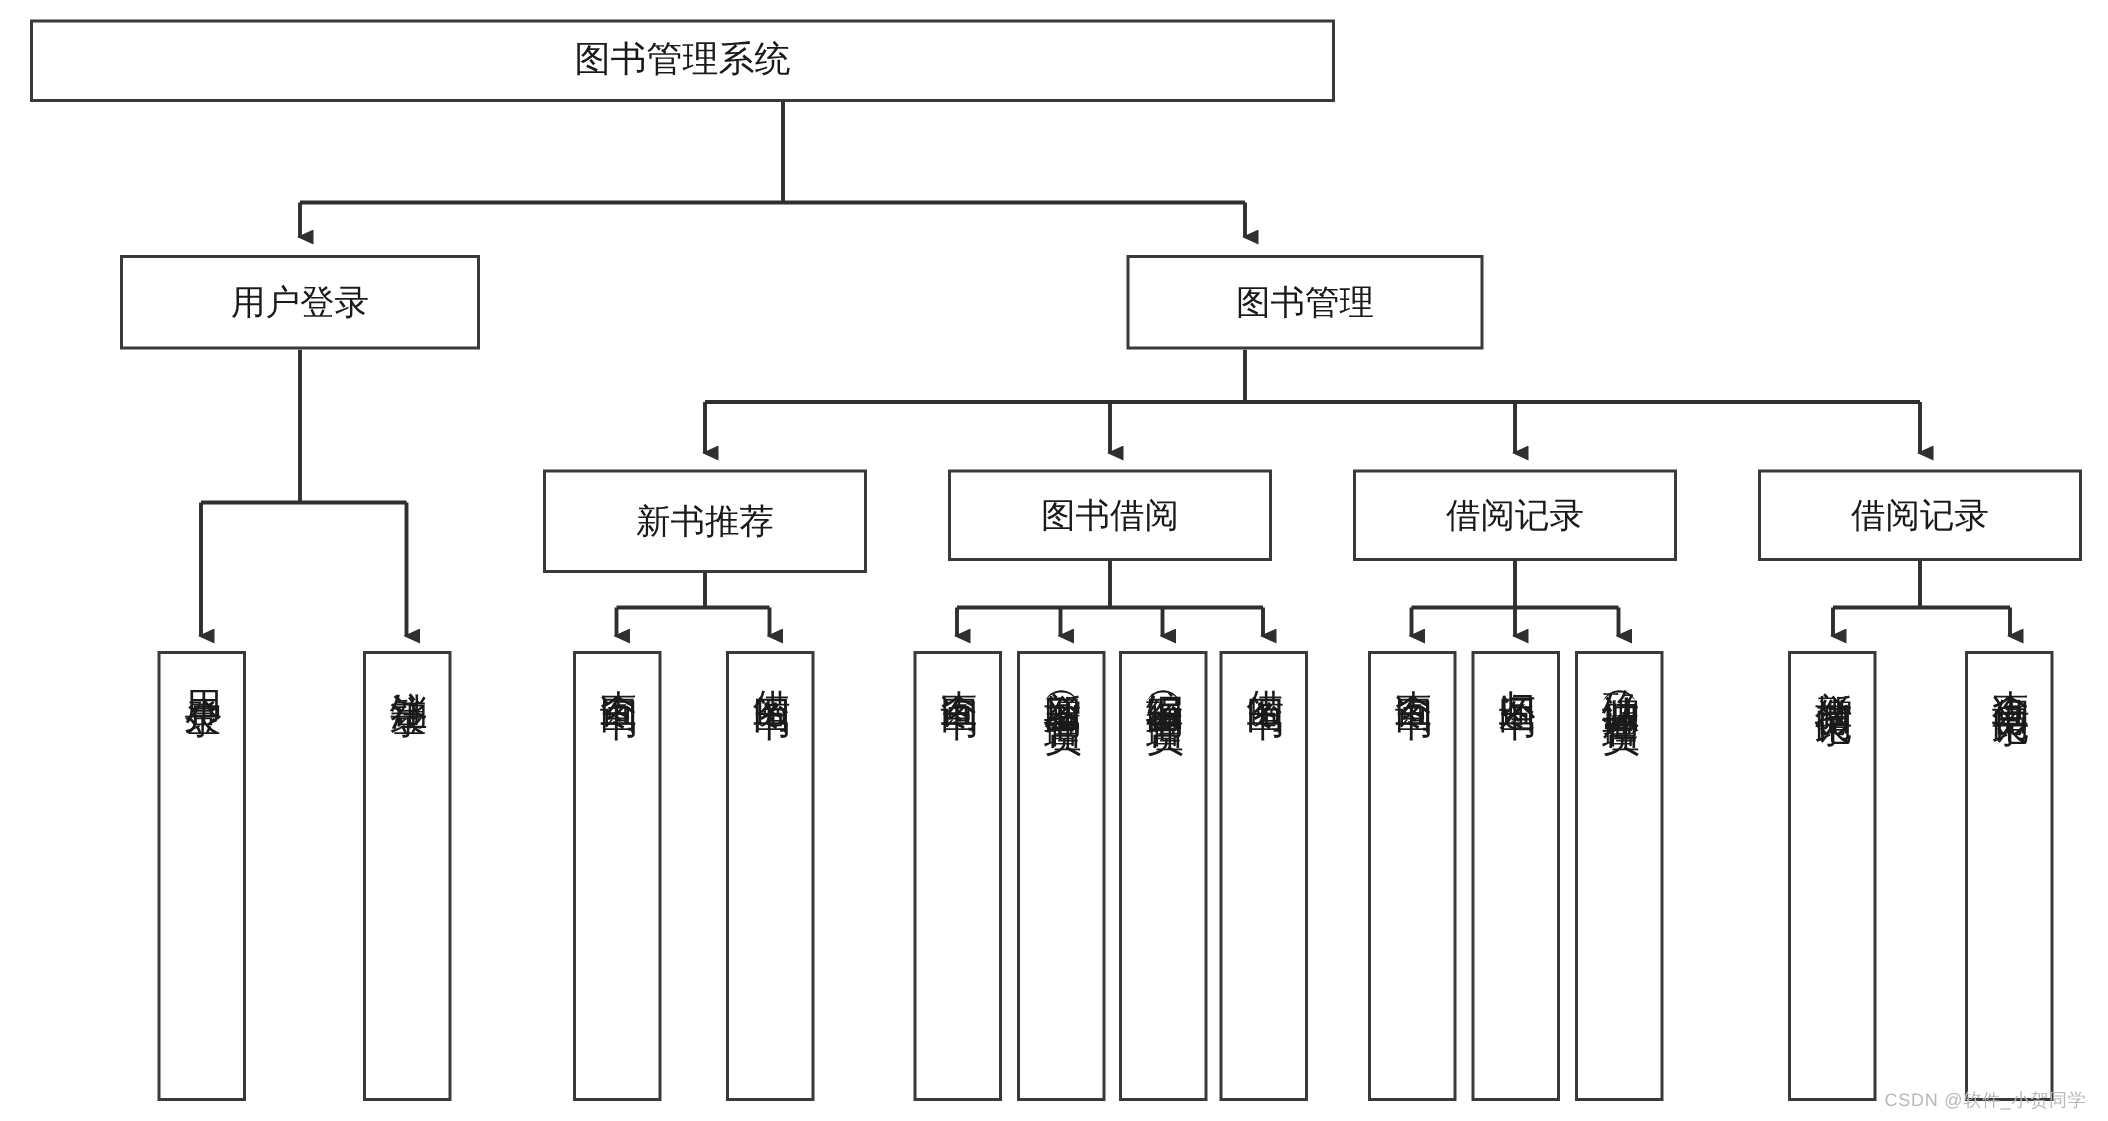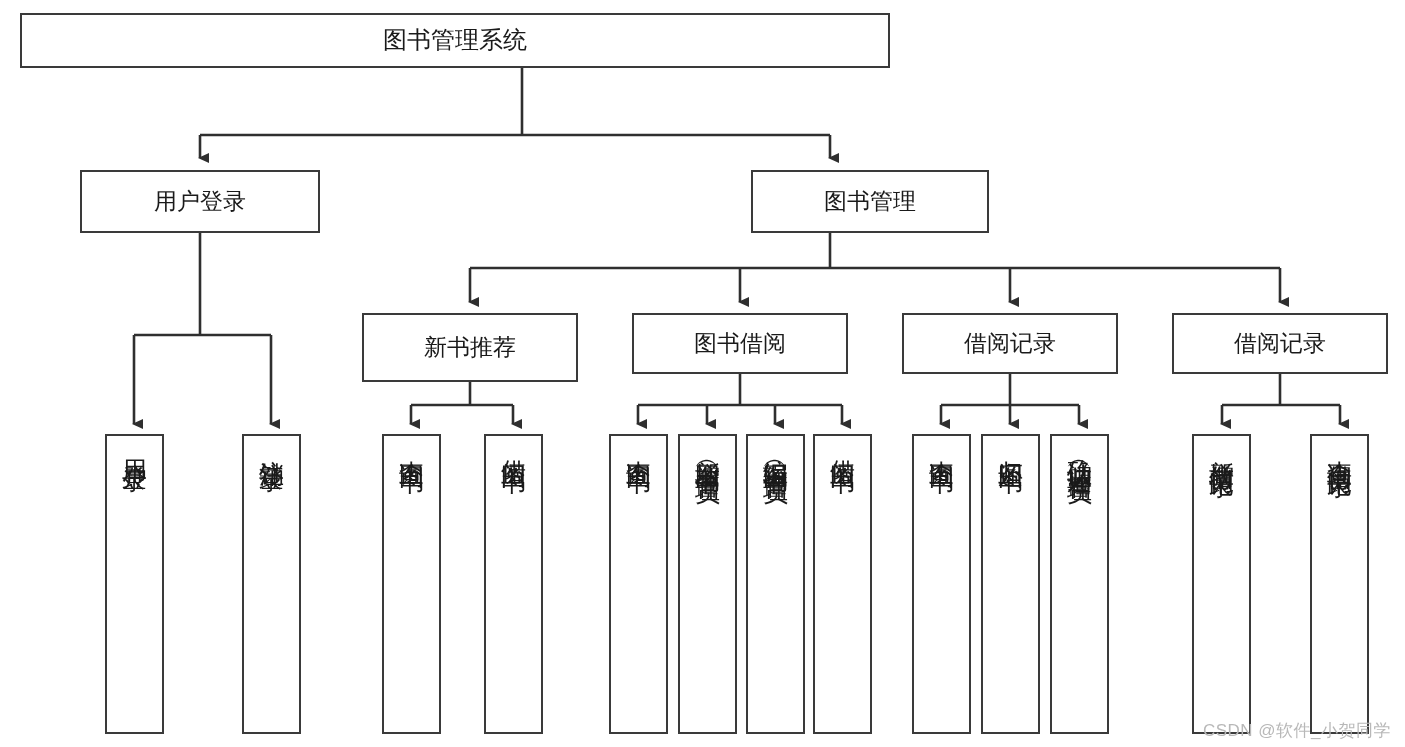--- a/index.html
+++ b/index.html
@@ -57,21 +57,21 @@
     text-orientation: upright;
     font-size: 25px;
     letter-spacing: 3px;
     line-height: 1;
     white-space: nowrap;
   }
   .watermark {
     position: absolute;
     right: 14px;
     bottom: 5px;
-    font-size: 17px;
+    font-size: 12px;
     color: #b8b8b8;
     letter-spacing: 0.5px;
     white-space: nowrap;
   }
 </style>
 </head>
 <body>
 
 <div id="canvas">
 

